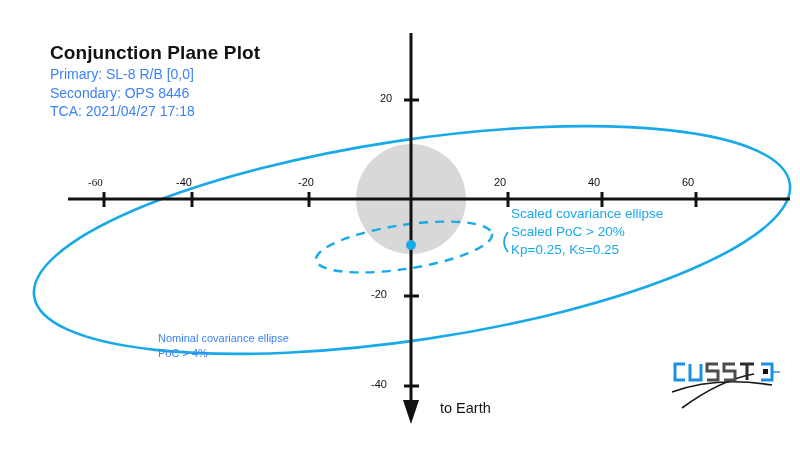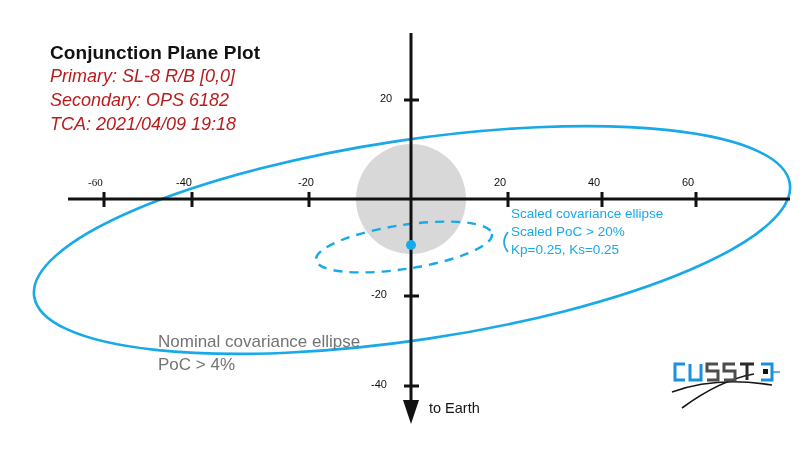--- a/index.html
+++ b/index.html
@@ -30,24 +30,23 @@
     line-height: 1.32;
     white-space: nowrap;
   }
   .info-title {
     font-size: 19px;
     font-weight: bold;
     letter-spacing: 0.1px;
     color: #111111;
   }
   .info-line {
-    font-size: 18px;
+    font-size: 14px;
     font-weight: normal;
-    color: #b91c1c;
-    font-style: italic;
+    color: #3b82f6;
   }
   .hbr-label {
     position: absolute;
     left: 422px;
     top: 120px;
     font-size: 13.5px;
     color: #8d8d8d;
     white-space: nowrap;
   }
   .scaled-block {
@@ -58,26 +57,26 @@
     white-space: nowrap;
     font-size: 13.5px;
     color: #18a9e8;
   }
   .nominal-block {
     position: absolute;
     left: 158px;
     top: 331px;
     line-height: 1.34;
     white-space: nowrap;
-    font-size: 17px;
-    color: #737373;
+    font-size: 11px;
+    color: #3b82f6;
   }
   .to-earth {
     position: absolute;
-    left: 429px;
+    left: 440px;
     top: 400px;
     font-size: 14.5px;
     color: #151515;
     white-space: nowrap;
   }
   .axis-tick-label {
     position: absolute;
     font-size: 11px;
     color: #111111;
     white-space: nowrap;
@@ -126,22 +125,22 @@
 
     <circle cx="411" cy="245" r="5" fill="#18a9e8"></circle>
 
     <path d="M 508 232 q -8 10 0 20" fill="none" stroke="#18a9e8" stroke-width="1.6"></path>
 
   </svg>
 
   <div class="info-block">
     <div class="info-title">Conjunction Plane Plot</div>
     <div class="info-line">Primary: SL-8 R/B [0,0]</div>
-    <div class="info-line">Secondary: OPS 6182</div>
-    <div class="info-line">TCA: 2021/04/09 19:18</div>
+    <div class="info-line">Secondary: OPS 8446</div>
+    <div class="info-line">TCA: 2021/04/27 17:18</div>
   </div>
 
 
   <div class="scaled-block">
     <div>Scaled covariance ellipse</div>
     <div>Scaled PoC &gt; 20%</div>
     <div>Kp=0.25, Ks=0.25</div>
   </div>
 
   <div class="nominal-block">

